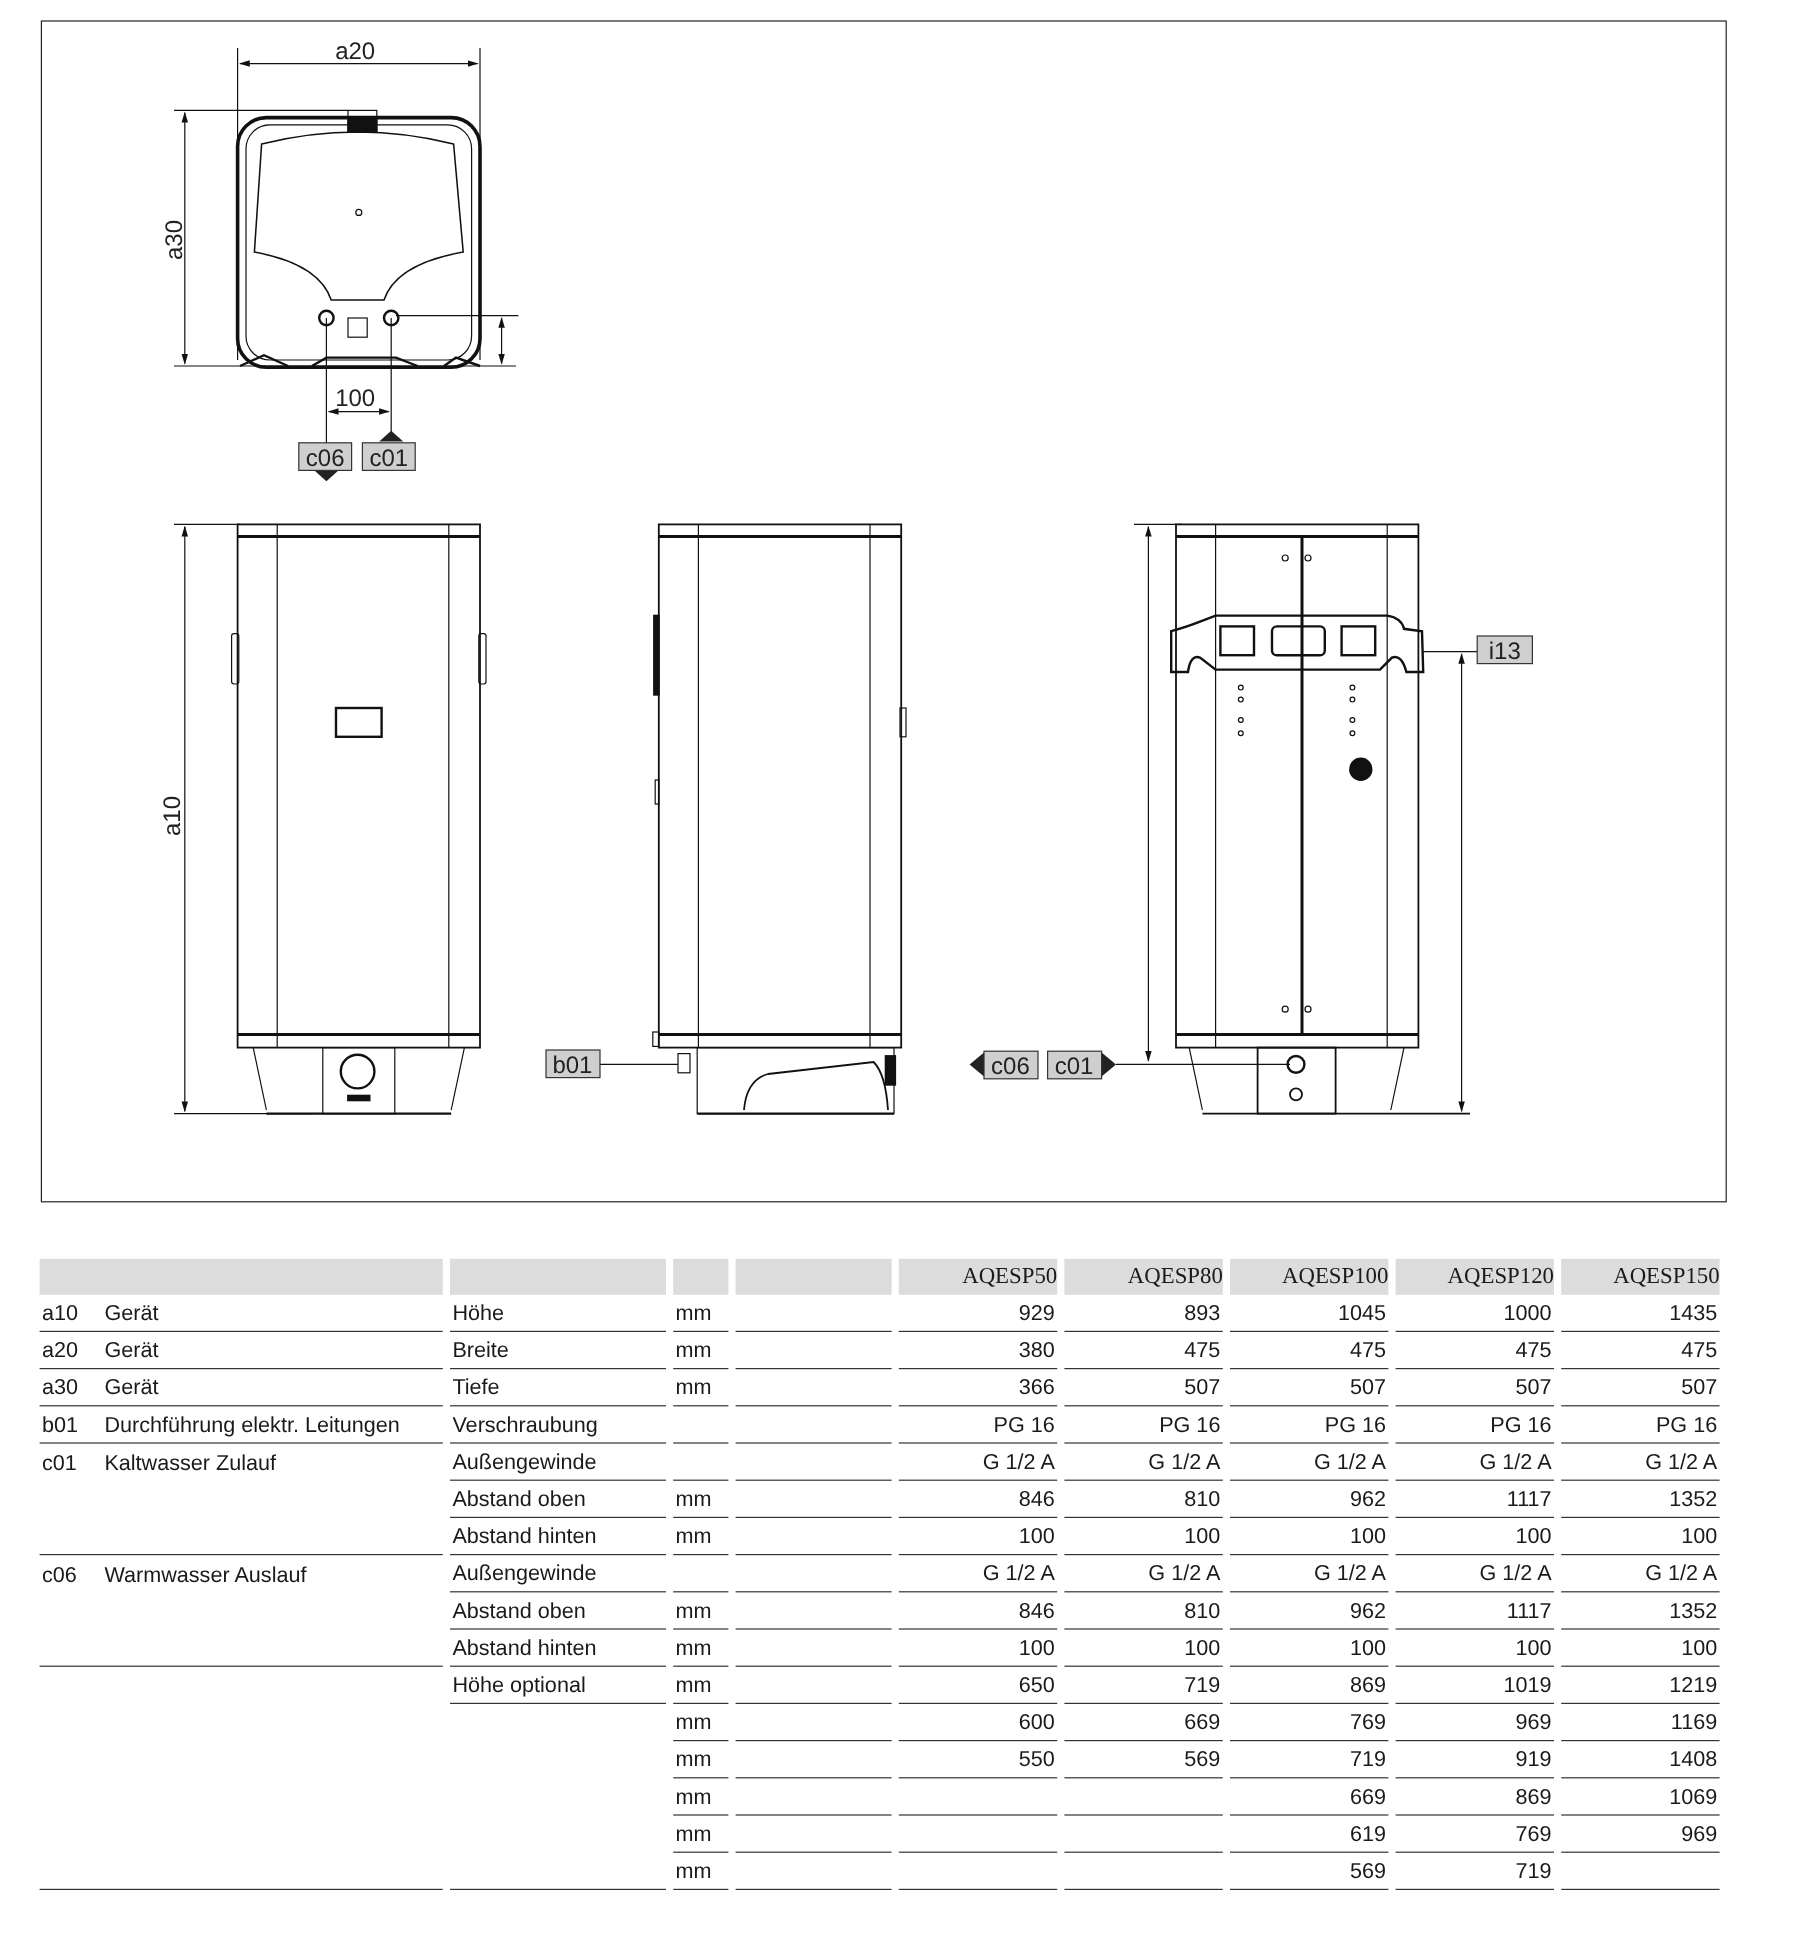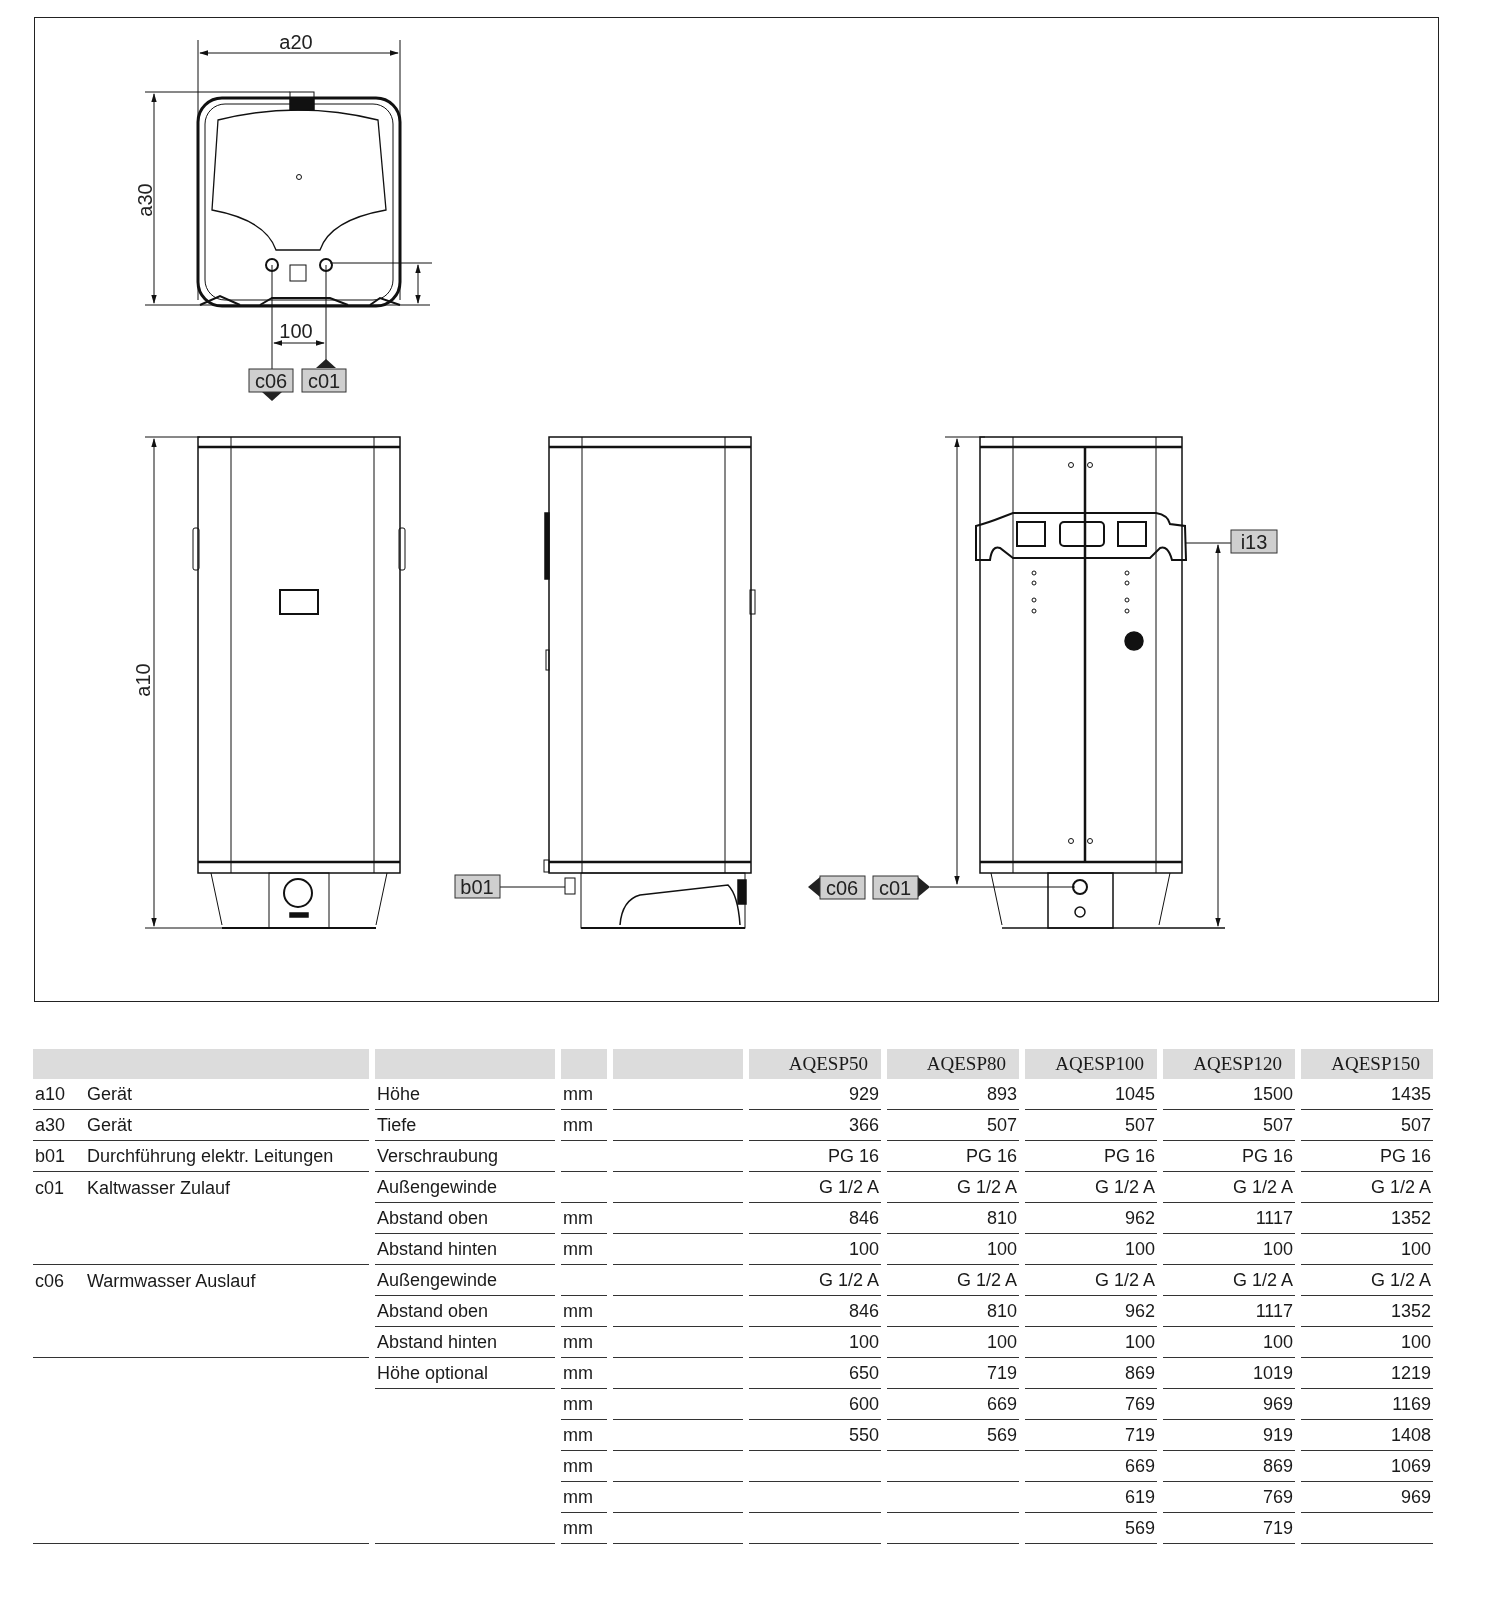--- a/index.html
+++ b/index.html
@@ -6,21 +6,21 @@
   body { width:1512px; height:1624px; position:relative; overflow:hidden; font-family:"DejaVu Sans", sans-serif; color:#111; }
   .frame { position:absolute; left:34px; top:17px; width:1405px; height:985px; border:1.5px solid #222; box-sizing:border-box; }
   svg.drawing { position:absolute; left:0; top:0; width:1512px; height:1010px; }
   .lbl { font-family:"Liberation Sans", sans-serif; font-size:20px; fill:#222; }
   .tag rect { fill:#cfcfcf; stroke:#333; stroke-width:1; }
   .tag text { font-family:"Liberation Sans", sans-serif; font-size:20px; fill:#222; }
 
   table.spec { position:absolute; left:33px; top:1049px; border-collapse:separate; border-spacing:6px 0; margin-left:-6px;
     font-family:"Liberation Sans", sans-serif; font-size:18px; color:#1a1a1a; table-layout:fixed; }
   table.spec td, table.spec th { padding:0 2px; height:28.6px; line-height:30px; white-space:nowrap; overflow:hidden; }
-  table.spec thead th { background:#dcdcdc; height:28px; font-family:"Liberation Serif", serif; font-weight:normal; font-size:19px; text-align:right; padding-right:13px; }
+  table.spec thead th { background:#dcdcdc; height:28px; font-family:"Liberation Serif", serif; font-weight:normal; font-size:19px; text-align:right; padding-right:0; }
   td.num { text-align:right; }
   td.unit { padding-right:4px !important; }
   .bl { border-bottom:1.3px solid #333; }
   .c1 { width:336px; } .c2 { width:180px; } .c3 { width:46px; } .c4 { width:130px; } .c5 { width:132px; }
 </style>
 </head>
 <body>
 
 <div class="frame"></div>
 
@@ -188,22 +188,33 @@
   </thead>
   <tbody id="tbody">
       <tr>
         <td class="bl"><span style="display: inline-block; width: 52px;">a10</span><span>Gerät</span></td>
         <td class="bl">Höhe</td>
         <td class="unit bl">mm</td>
         <td class="bl"></td>
         <td class="num bl">929</td>
         <td class="num bl">893</td>
         <td class="num bl">1045</td>
-        <td class="num bl">1500</td>
+        <td class="num bl">1000</td>
         <td class="num bl">1435</td>
+      </tr>
+      <tr>
+        <td class="bl"><span style="display: inline-block; width: 52px;">a20</span><span>Gerät</span></td>
+        <td class="bl">Breite</td>
+        <td class="unit bl">mm</td>
+        <td class="bl"></td>
+        <td class="num bl">380</td>
+        <td class="num bl">475</td>
+        <td class="num bl">475</td>
+        <td class="num bl">475</td>
+        <td class="num bl">475</td>
       </tr>
       <tr>
         <td class="bl"><span style="display: inline-block; width: 52px;">a30</span><span>Gerät</span></td>
         <td class="bl">Tiefe</td>
         <td class="unit bl">mm</td>
         <td class="bl"></td>
         <td class="num bl">366</td>
         <td class="num bl">507</td>
         <td class="num bl">507</td>
         <td class="num bl">507</td>

